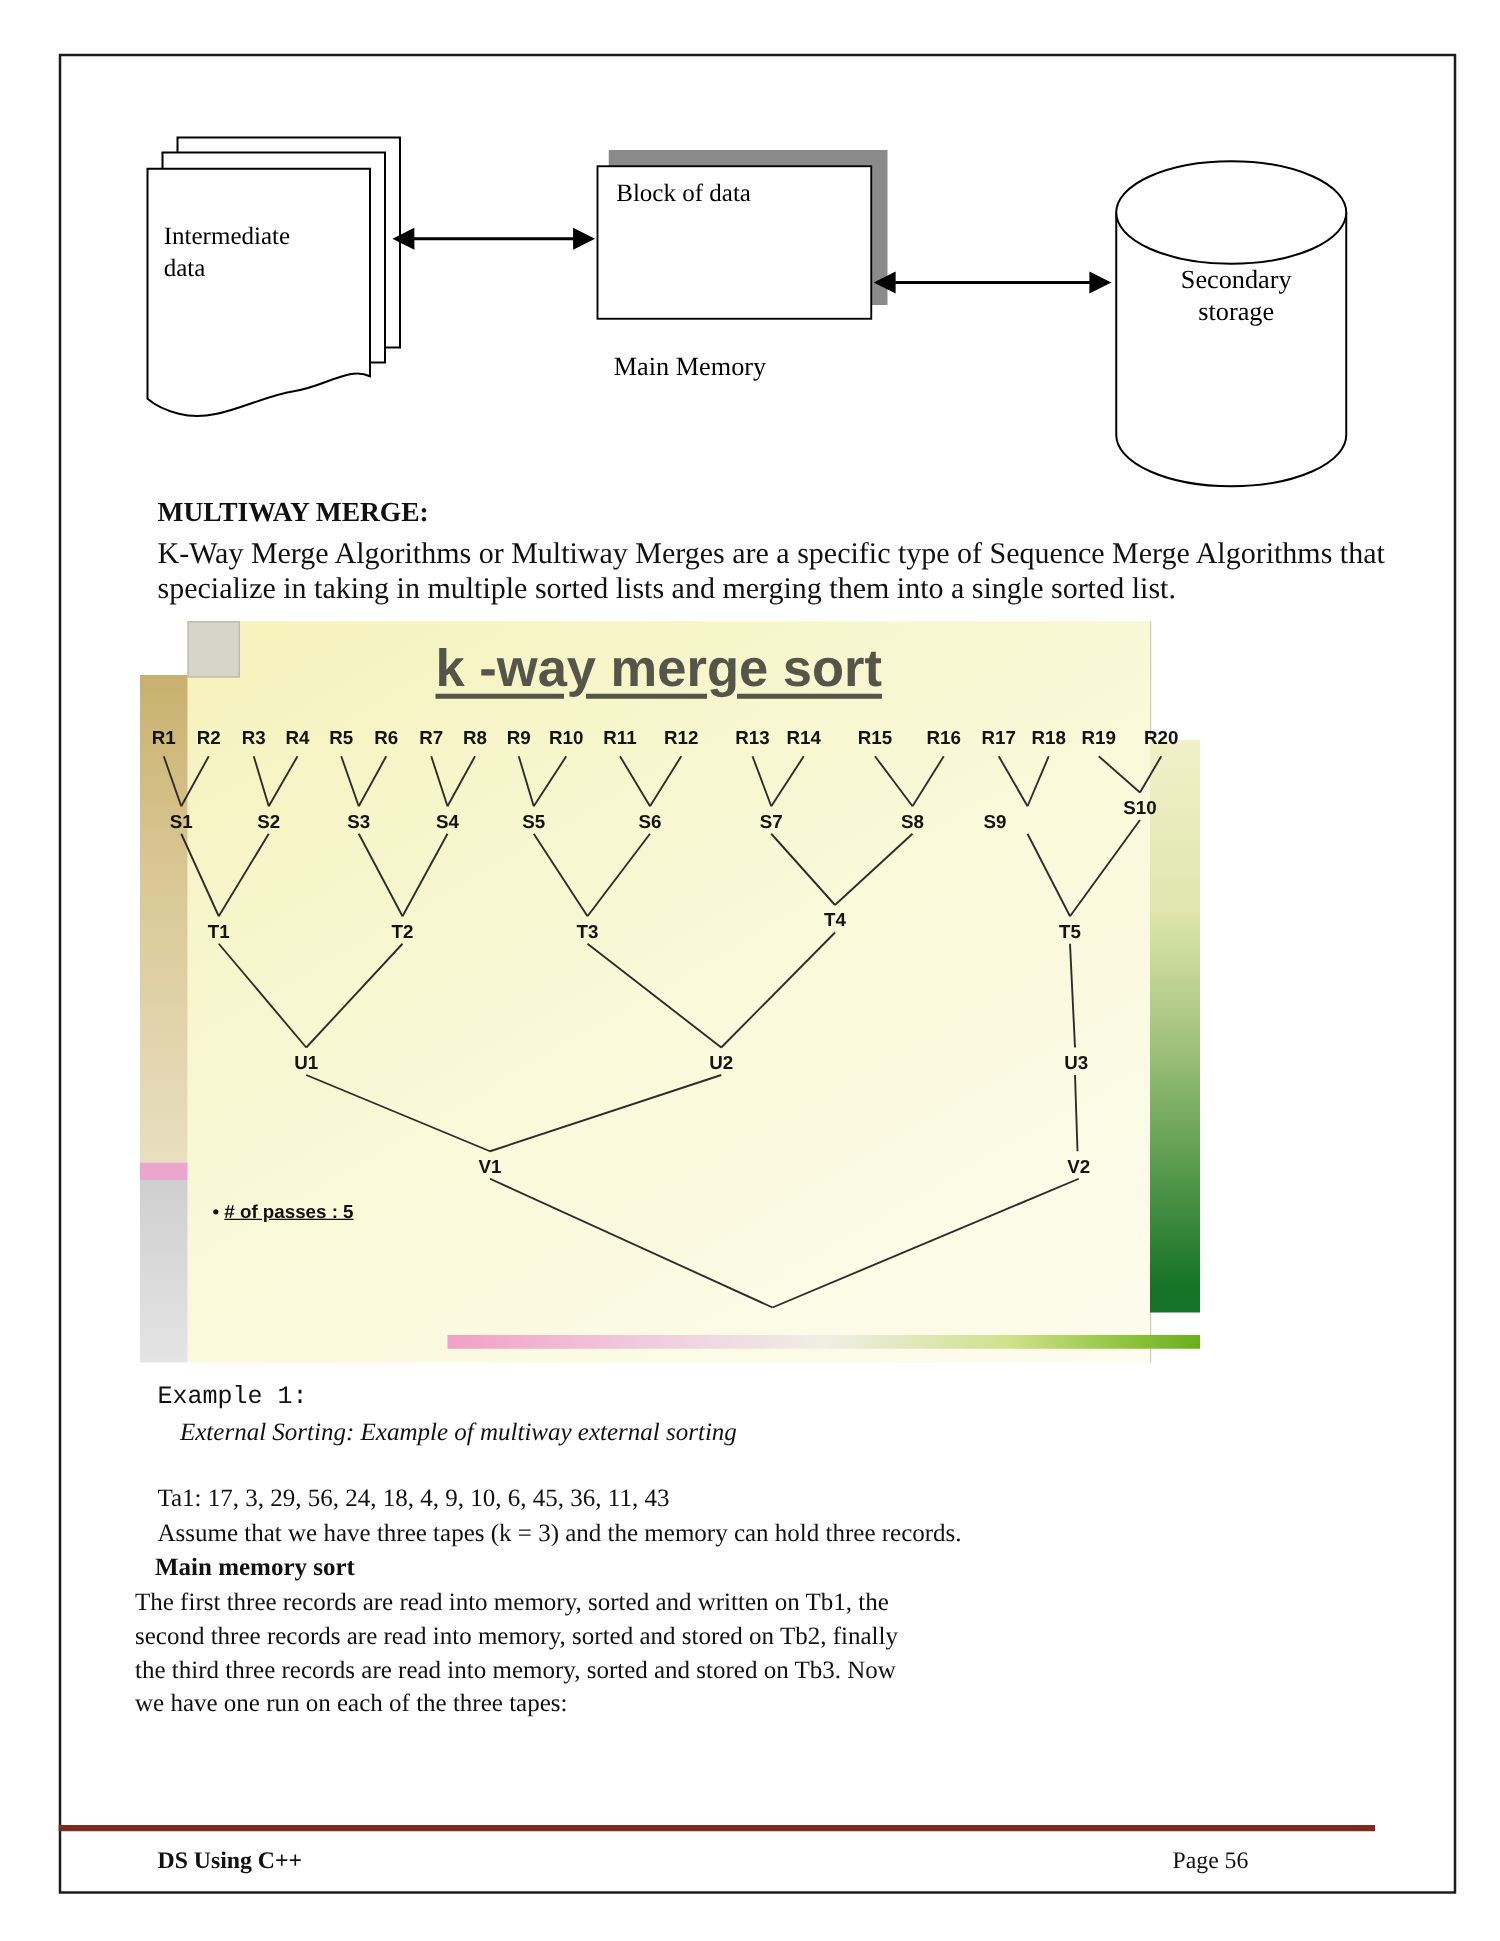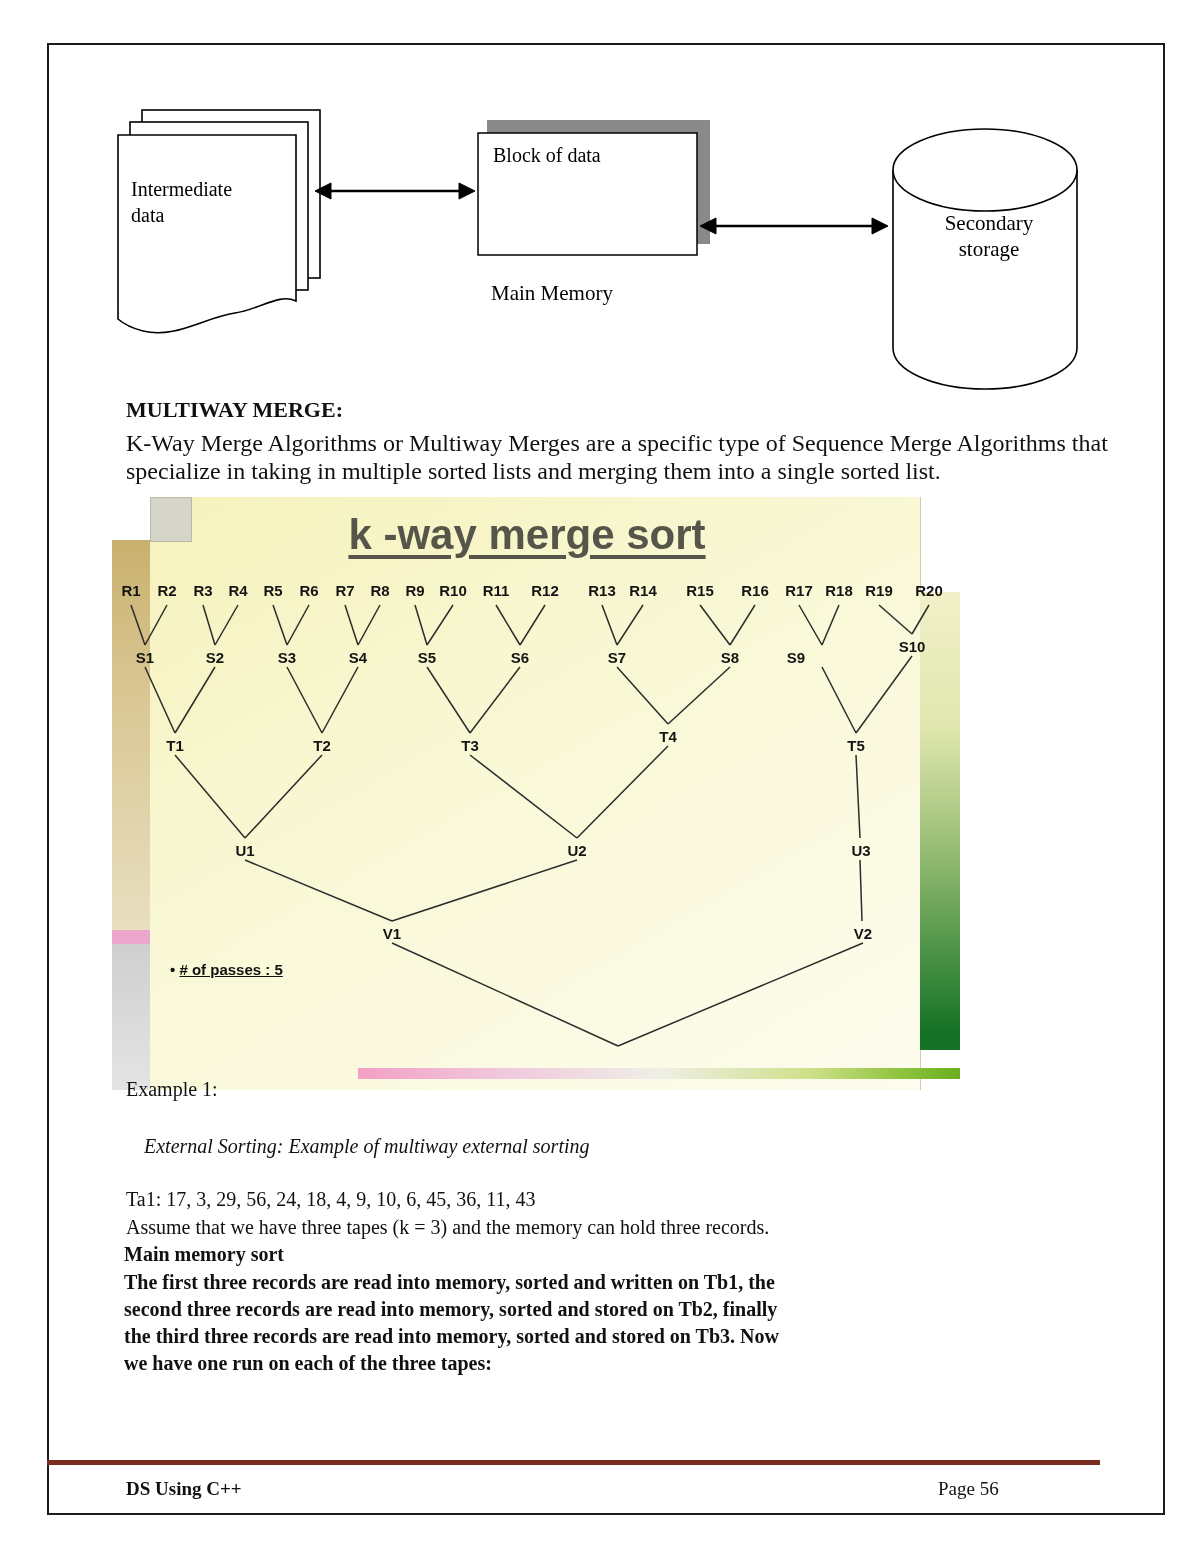--- a/index.html
+++ b/index.html
@@ -188,26 +188,26 @@
     <span class="node" style="left:280px;top:428px">V1</span>
     <span class="node" style="left:751px;top:428px">V2</span>
 
     <div class="passes">
       <span>•</span>
       <span class="txt"># of passes : 5</span>
     </div>
 
   </div>
 
-  <div class="ex" style="left:126px;top:1076px;">Example 1:</div>
+  <div class="ex" style="left:126px;top:1104px;font-family:Liberation Mono, monospace;">Example 1:</div>
   <div class="ex" style="left:144px;top:1133px;font-style:italic;">External Sorting: Example of multiway external sorting</div>
   <div class="ex" style="left:126px;top:1186px;">Ta1: 17, 3, 29, 56, 24, 18, 4, 9, 10, 6, 45, 36, 11, 43</div>
   <div class="ex" style="left:126px;top:1214px;">Assume that we have three tapes (k = 3) and the memory can hold three records.</div>
   <div class="ex bold" style="left:124px;top:1241px;">Main memory sort</div>
-  <div class="ex preline" style="left:124px;top:1269px;width:760px;font-weight:bold;">The first three records are read into memory, sorted and written on Tb1, the
+  <div class="ex preline" style="left:108px;top:1269px;width:760px;">The first three records are read into memory, sorted and written on Tb1, the
 second three records are read into memory, sorted and stored on Tb2, finally
 the third three records are read into memory, sorted and stored on Tb3. Now
 we have one run on each of the three tapes:</div>
 
   <div class="footer-rule"></div>
   <div class="footer-text bold" style="left:126px;">DS Using C++</div>
   <div class="footer-text" style="left:938px;">Page 56</div>
 
 </div>
 

